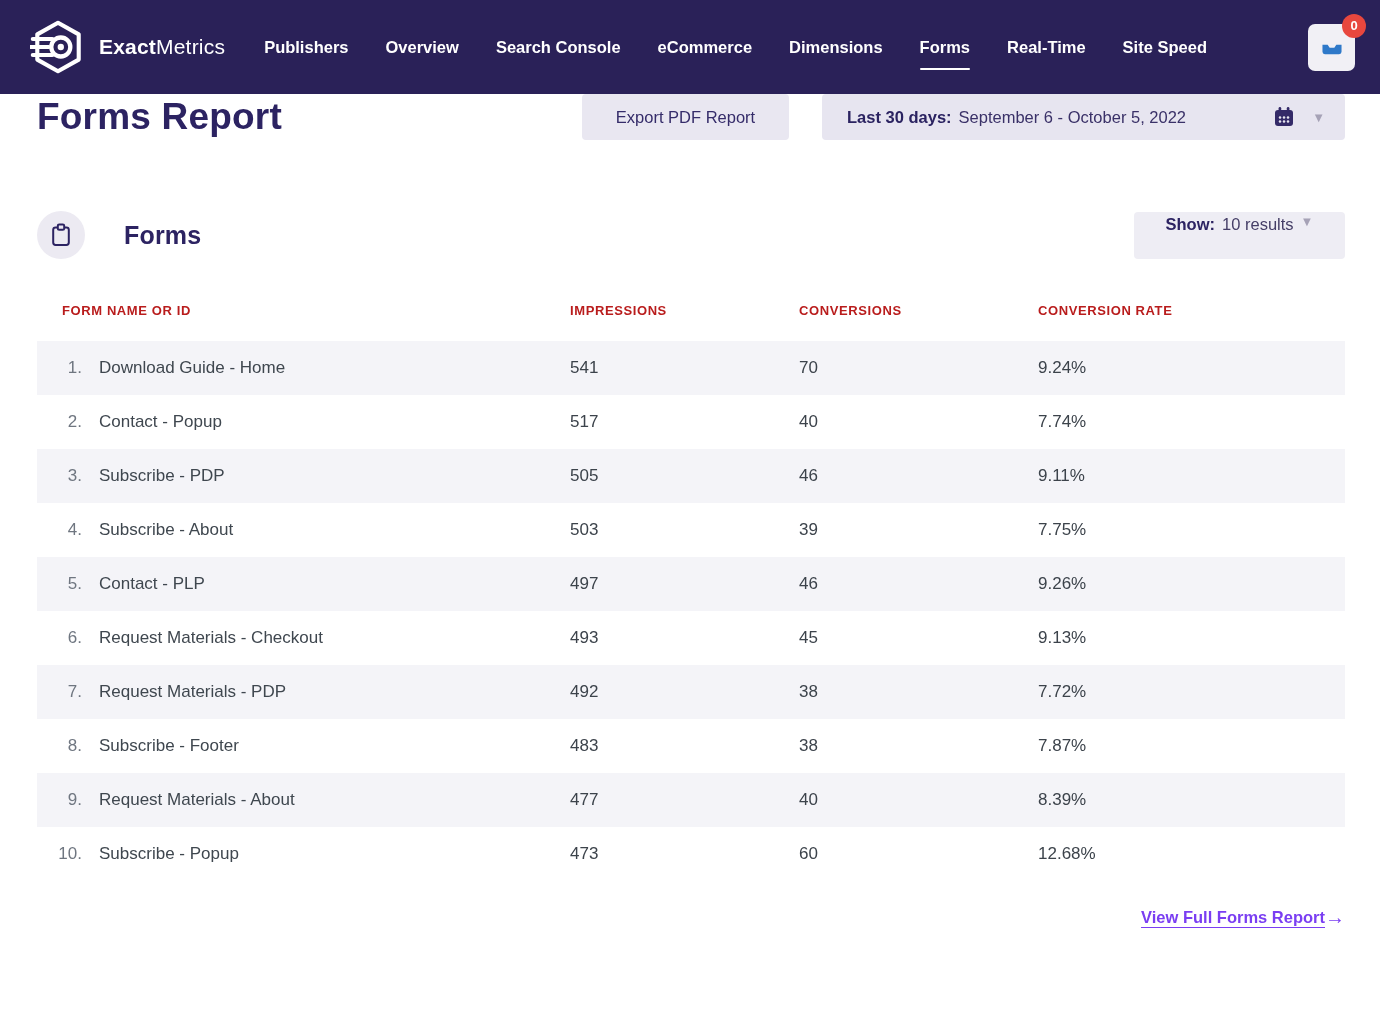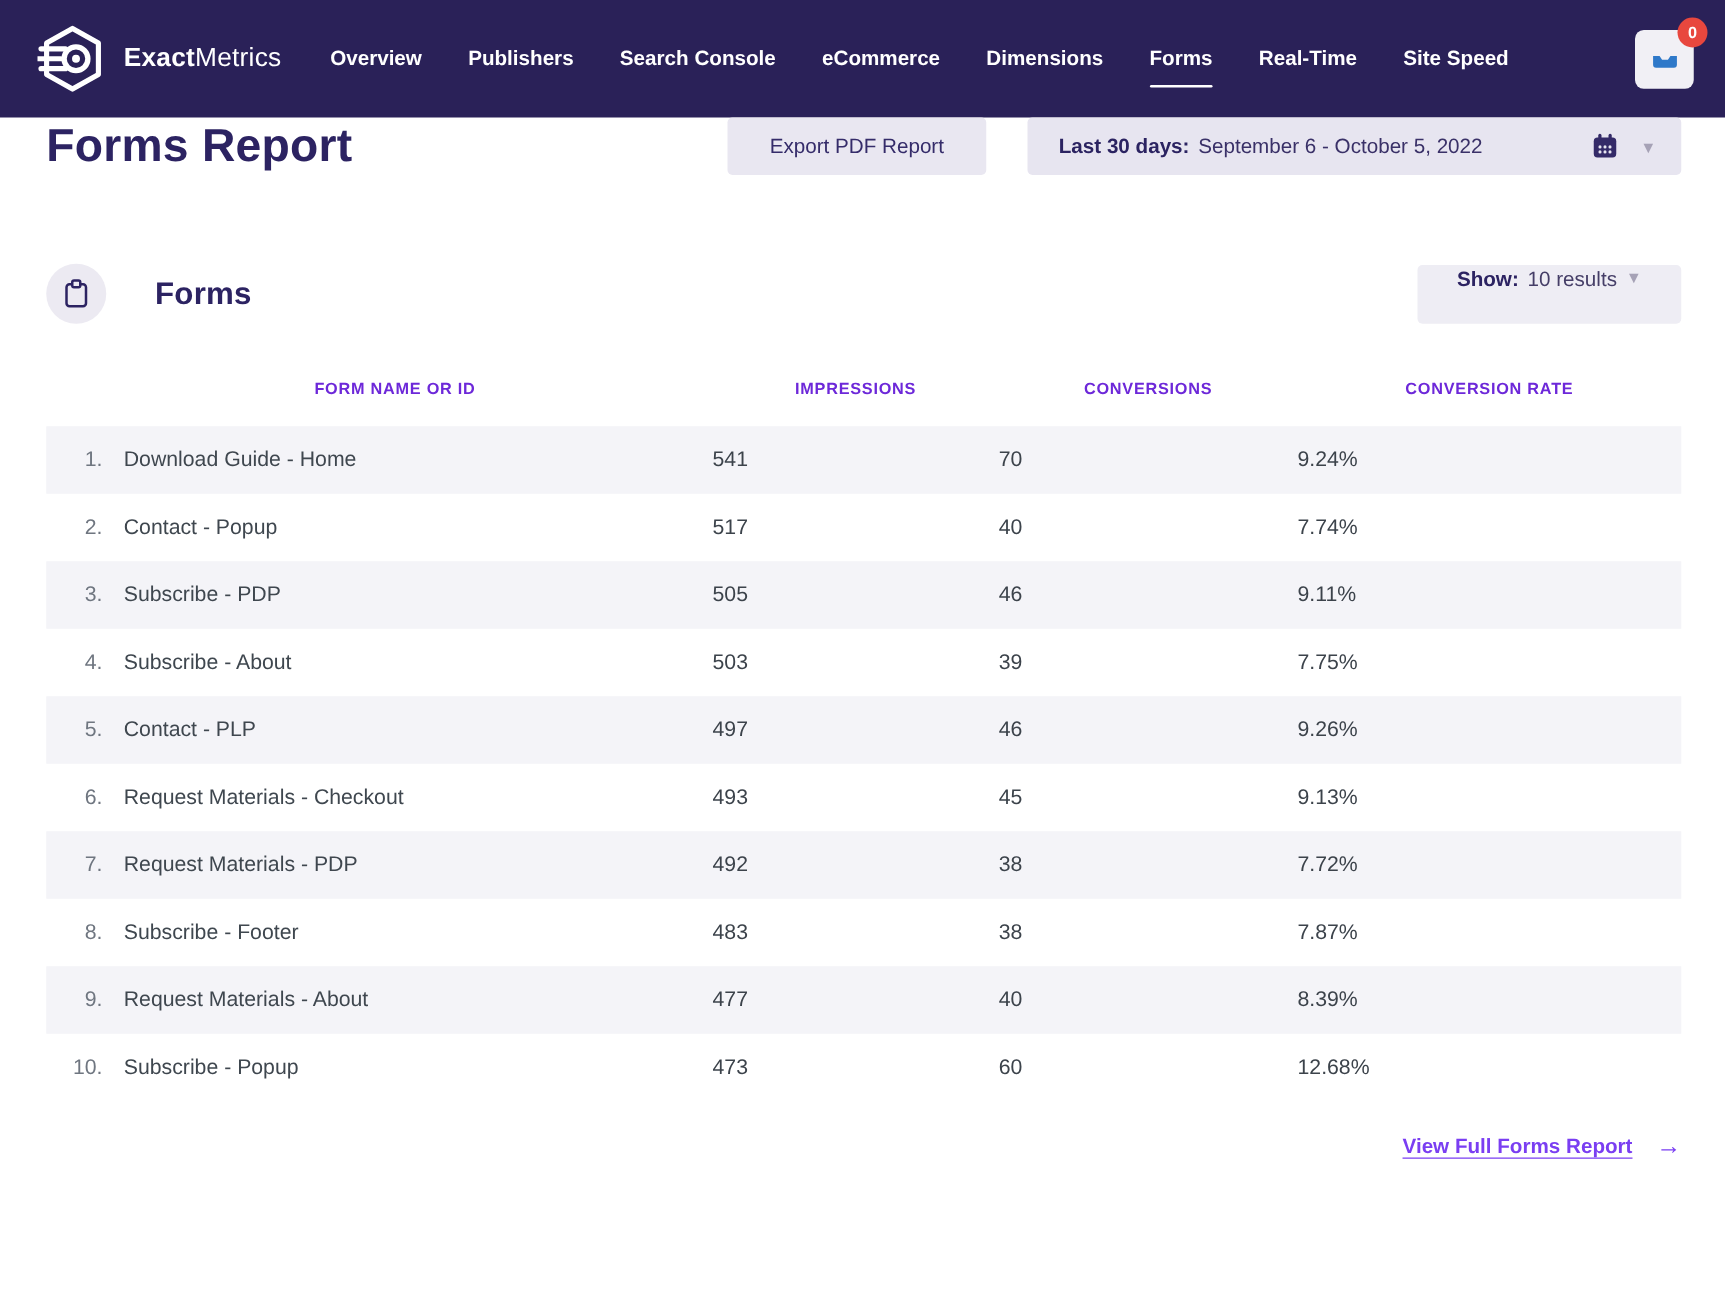--- a/index.html
+++ b/index.html
@@ -34,51 +34,51 @@
   .section-header { display:flex; align-items:center; margin-top:71px; }
   .section-icon-circle { width:48px; height:48px; border-radius:50%; background:#eceaf2; display:flex; align-items:center; justify-content:center; }
   .section-title { margin-left:39px; font-size:25px; font-weight:700; color:var(--heading,#2c2362); letter-spacing:.2px; }
   .show-box { margin-left:auto; height:47px; min-width:211px; background:#eeedf4; border:none; border-radius:4px; display:flex; justify-content:center; gap:7px; font-family:inherit; font-size:16.5px; cursor:pointer; padding:3px 18px; }
   .show-label { font-weight:700; color:#2c2362; }
   .show-value { color:#453e67; }
 
   
   .table { margin-top:44px; }
   .thead { display:grid; grid-template-columns:533px 229px 239px 1fr; padding-bottom:23px; }
-  .th { font-size:13px; font-weight:700; letter-spacing:.6px; color:#6d28d9; text-transform:uppercase;text-align:center; }
+  .th { font-size:13px; font-weight:700; letter-spacing:.6px; color:#b91c1c; text-transform:uppercase; }
   .th:first-child { padding-left:25px; }
   .trow { display:grid; grid-template-columns:45px 488px 229px 239px 1fr; height:54px; align-items:center; font-size:17px; }
   .trow:nth-child(odd) { background:#f4f4f8; }
   .cell-rank { text-align:right; color:#6f7680; }
   .cell-name { padding-left:17px; color:#3f474f; }
   .cell-num { color:#3c434b; }
 
-  .table-footer { margin-top:26px; display:flex; justify-content:flex-end; align-items:flex-end; gap:19px; }
+  .table-footer { margin-top:26px; display:flex; justify-content:flex-end; align-items:flex-end; }
   .view-link { color:var(--link,#7a3ef2); font-size:16.5px; font-weight:600; text-decoration:underline; text-underline-offset:4px; cursor:pointer; }
   .arrow { color:var(--link,#7a3ef2); font-size:20px; line-height:1; }
 </style>
 </head>
 <body>
 
 <header class="topnav">
   <div class="logo-wrap">
     <svg class="logo-svg" viewBox="0 0 60 60">
       <polygon points="56,30 43.5,7.8 16.5,7.8 4,30 16.5,52.2 43.5,52.2" fill="none" stroke="#fff" stroke-width="4.4" stroke-linejoin="round" transform="rotate(90 30 30)"></polygon>
       <circle cx="33" cy="30" r="10.2" fill="none" stroke="#fff" stroke-width="4.6"></circle>
       <circle cx="33" cy="30" r="3.4" fill="#fff"></circle>
       <line x1="3" y1="21.5" x2="24" y2="21.5" stroke="#fff" stroke-width="4.4" stroke-linecap="round"></line>
       <line x1="-1" y1="30" x2="20" y2="30" stroke="#fff" stroke-width="4.4" stroke-linecap="round"></line>
       <line x1="3" y1="38.5" x2="24" y2="38.5" stroke="#fff" stroke-width="4.4" stroke-linecap="round"></line>
     </svg>
     <div class="brand"><b>Exact</b><span class="light">Metrics</span></div>
   </div>
 
   <nav class="nav-items">
+      <div class="nav-item">Publishers</div>
       <div class="nav-item">Overview</div>
-      <div class="nav-item">Publishers</div>
       <div class="nav-item">Search Console</div>
       <div class="nav-item">eCommerce</div>
       <div class="nav-item">Dimensions</div>
       <div class="nav-item active">Forms</div>
       <div class="nav-item">Real-Time</div>
       <div class="nav-item">Site Speed</div>
     </nav>
 
   <div class="inbox-btn">
     <svg width="26" height="26" viewBox="0 0 30 30">

